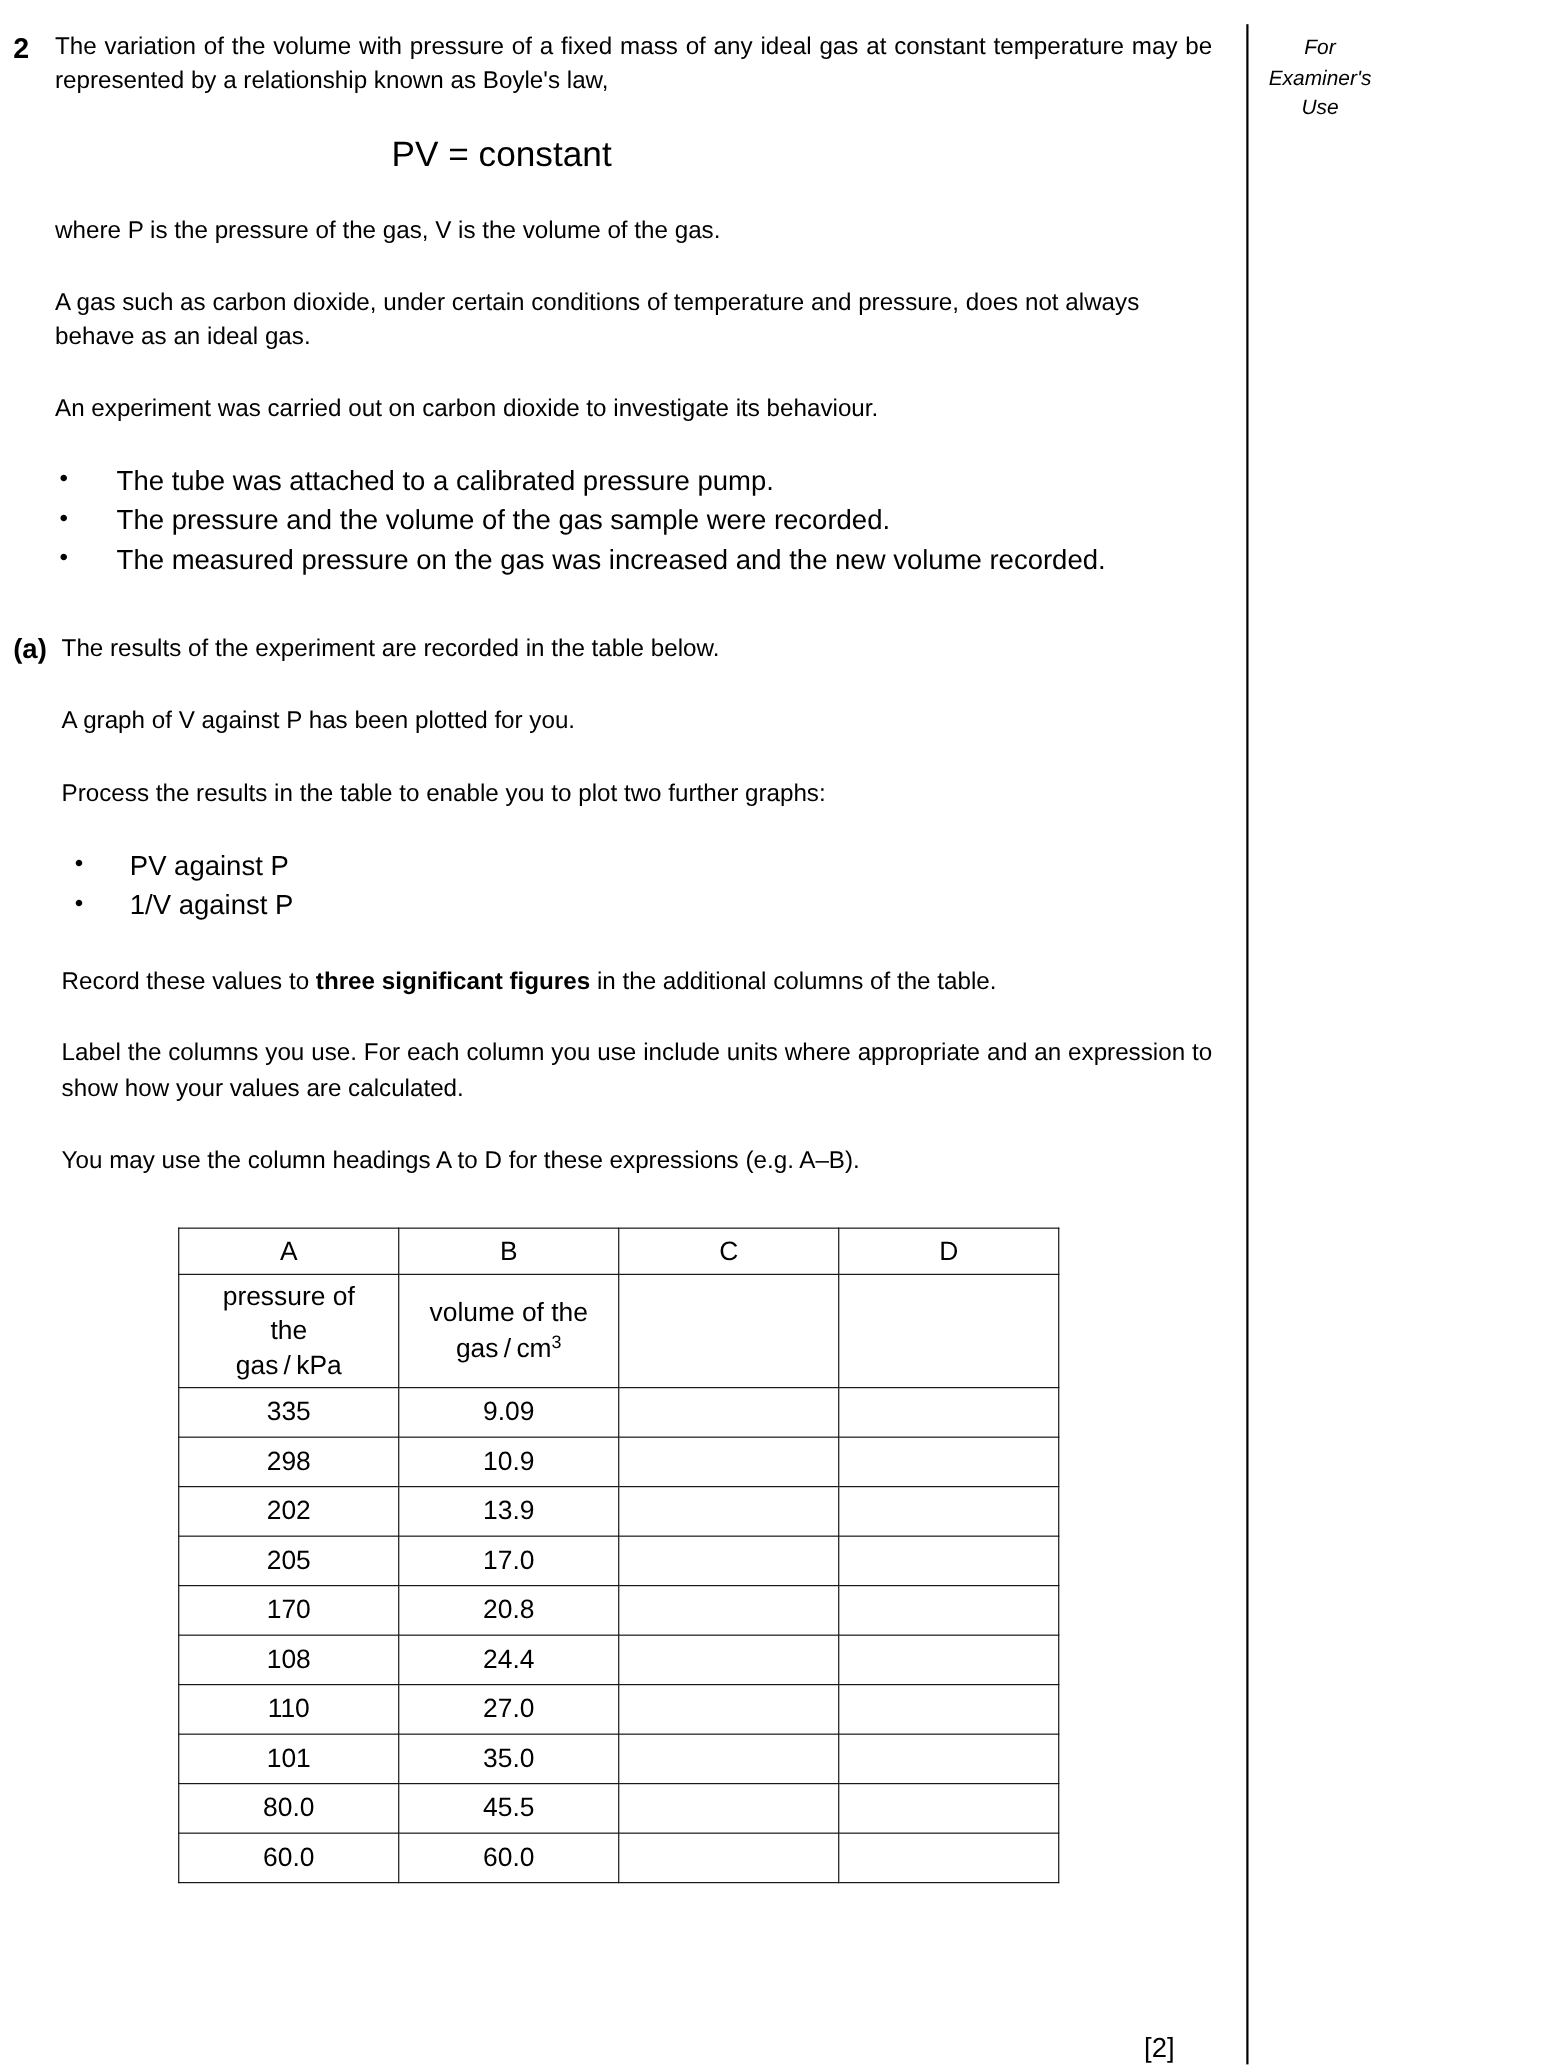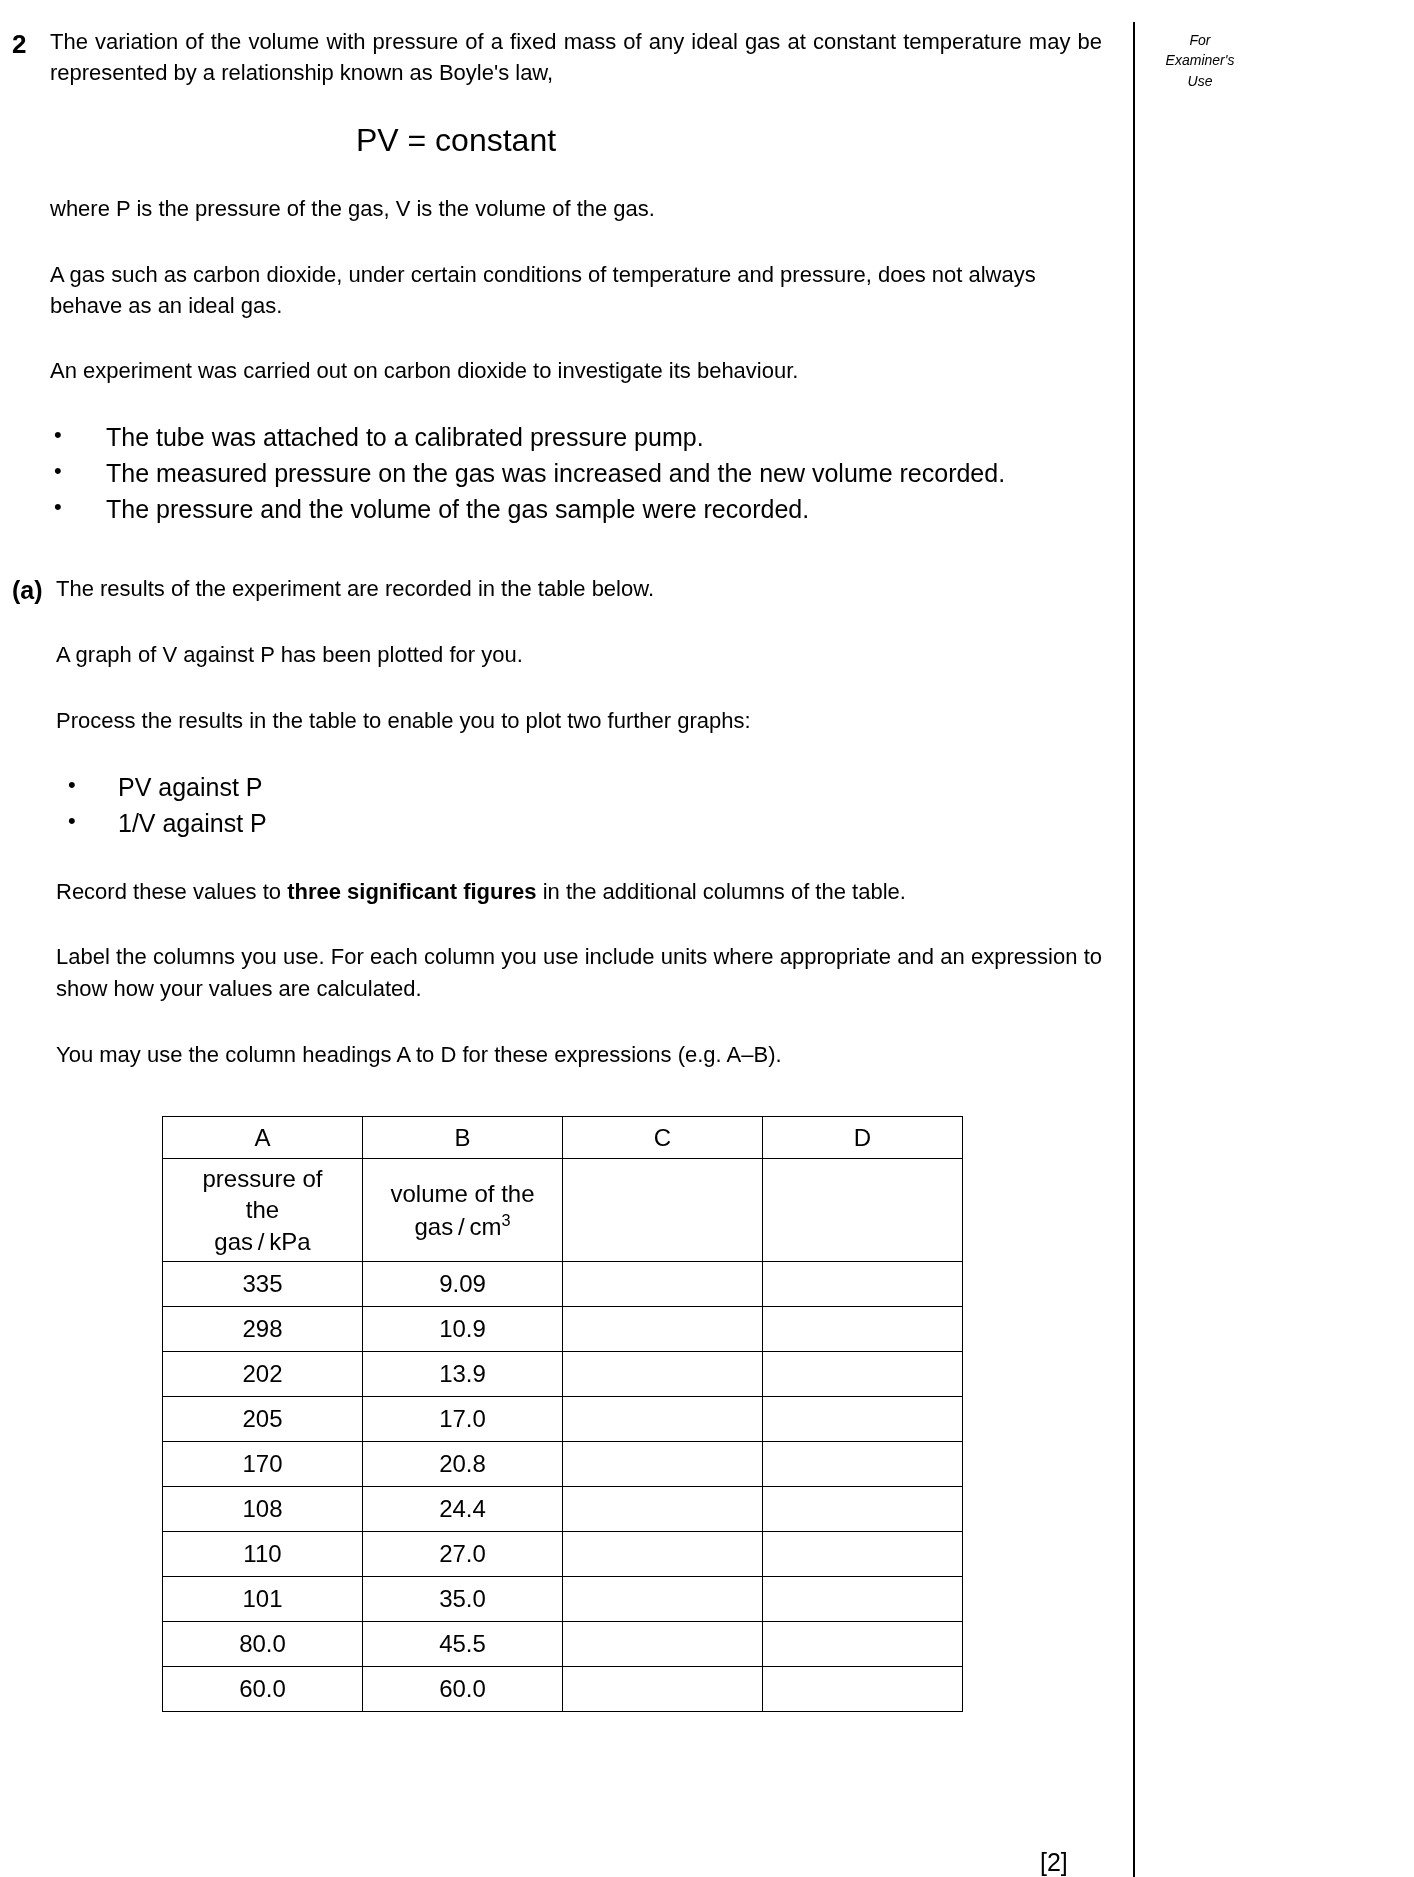--- a/index.html
+++ b/index.html
@@ -29,21 +29,21 @@
     height: 1855px;
     border-left: 2px solid #000000;
   }
   .examiner-box {
     position: absolute;
     left: 1145px;
     top: 30px;
     width: 110px;
     text-align: center;
     font-style: italic;
-    font-size: 14px;
+    font-size: 19px;
     line-height: 1.45;
     white-space: nowrap;
   }
 
   
   .content {
     position: absolute;
     left: 0;
     top: 0;
     width: 1120px;
@@ -203,22 +203,22 @@
 
         <div class="gap-md"></div>
         <p class="para">A gas such as carbon dioxide, under certain conditions of temperature and pressure, does not always behave as an ideal gas.</p>
 
         <div class="gap-md"></div>
         <p class="para">An experiment was carried out on carbon dioxide to investigate its behaviour.</p>
 
         <div class="gap-md"></div>
         <ul class="bul">
           <li>The tube was attached to a calibrated pressure pump.</li>
+          <li>The pressure and the volume of the gas sample were recorded.</li>
           <li>The measured pressure on the gas was increased and the new volume recorded.</li>
-          <li>The pressure and the volume of the gas sample were recorded.</li>
         </ul>
       </div>
     </div>
 
     <div class="gap-lg"></div>
 
     <div class="part">
       <div class="part-label">(a)</div>
       <div class="part-body">
 

